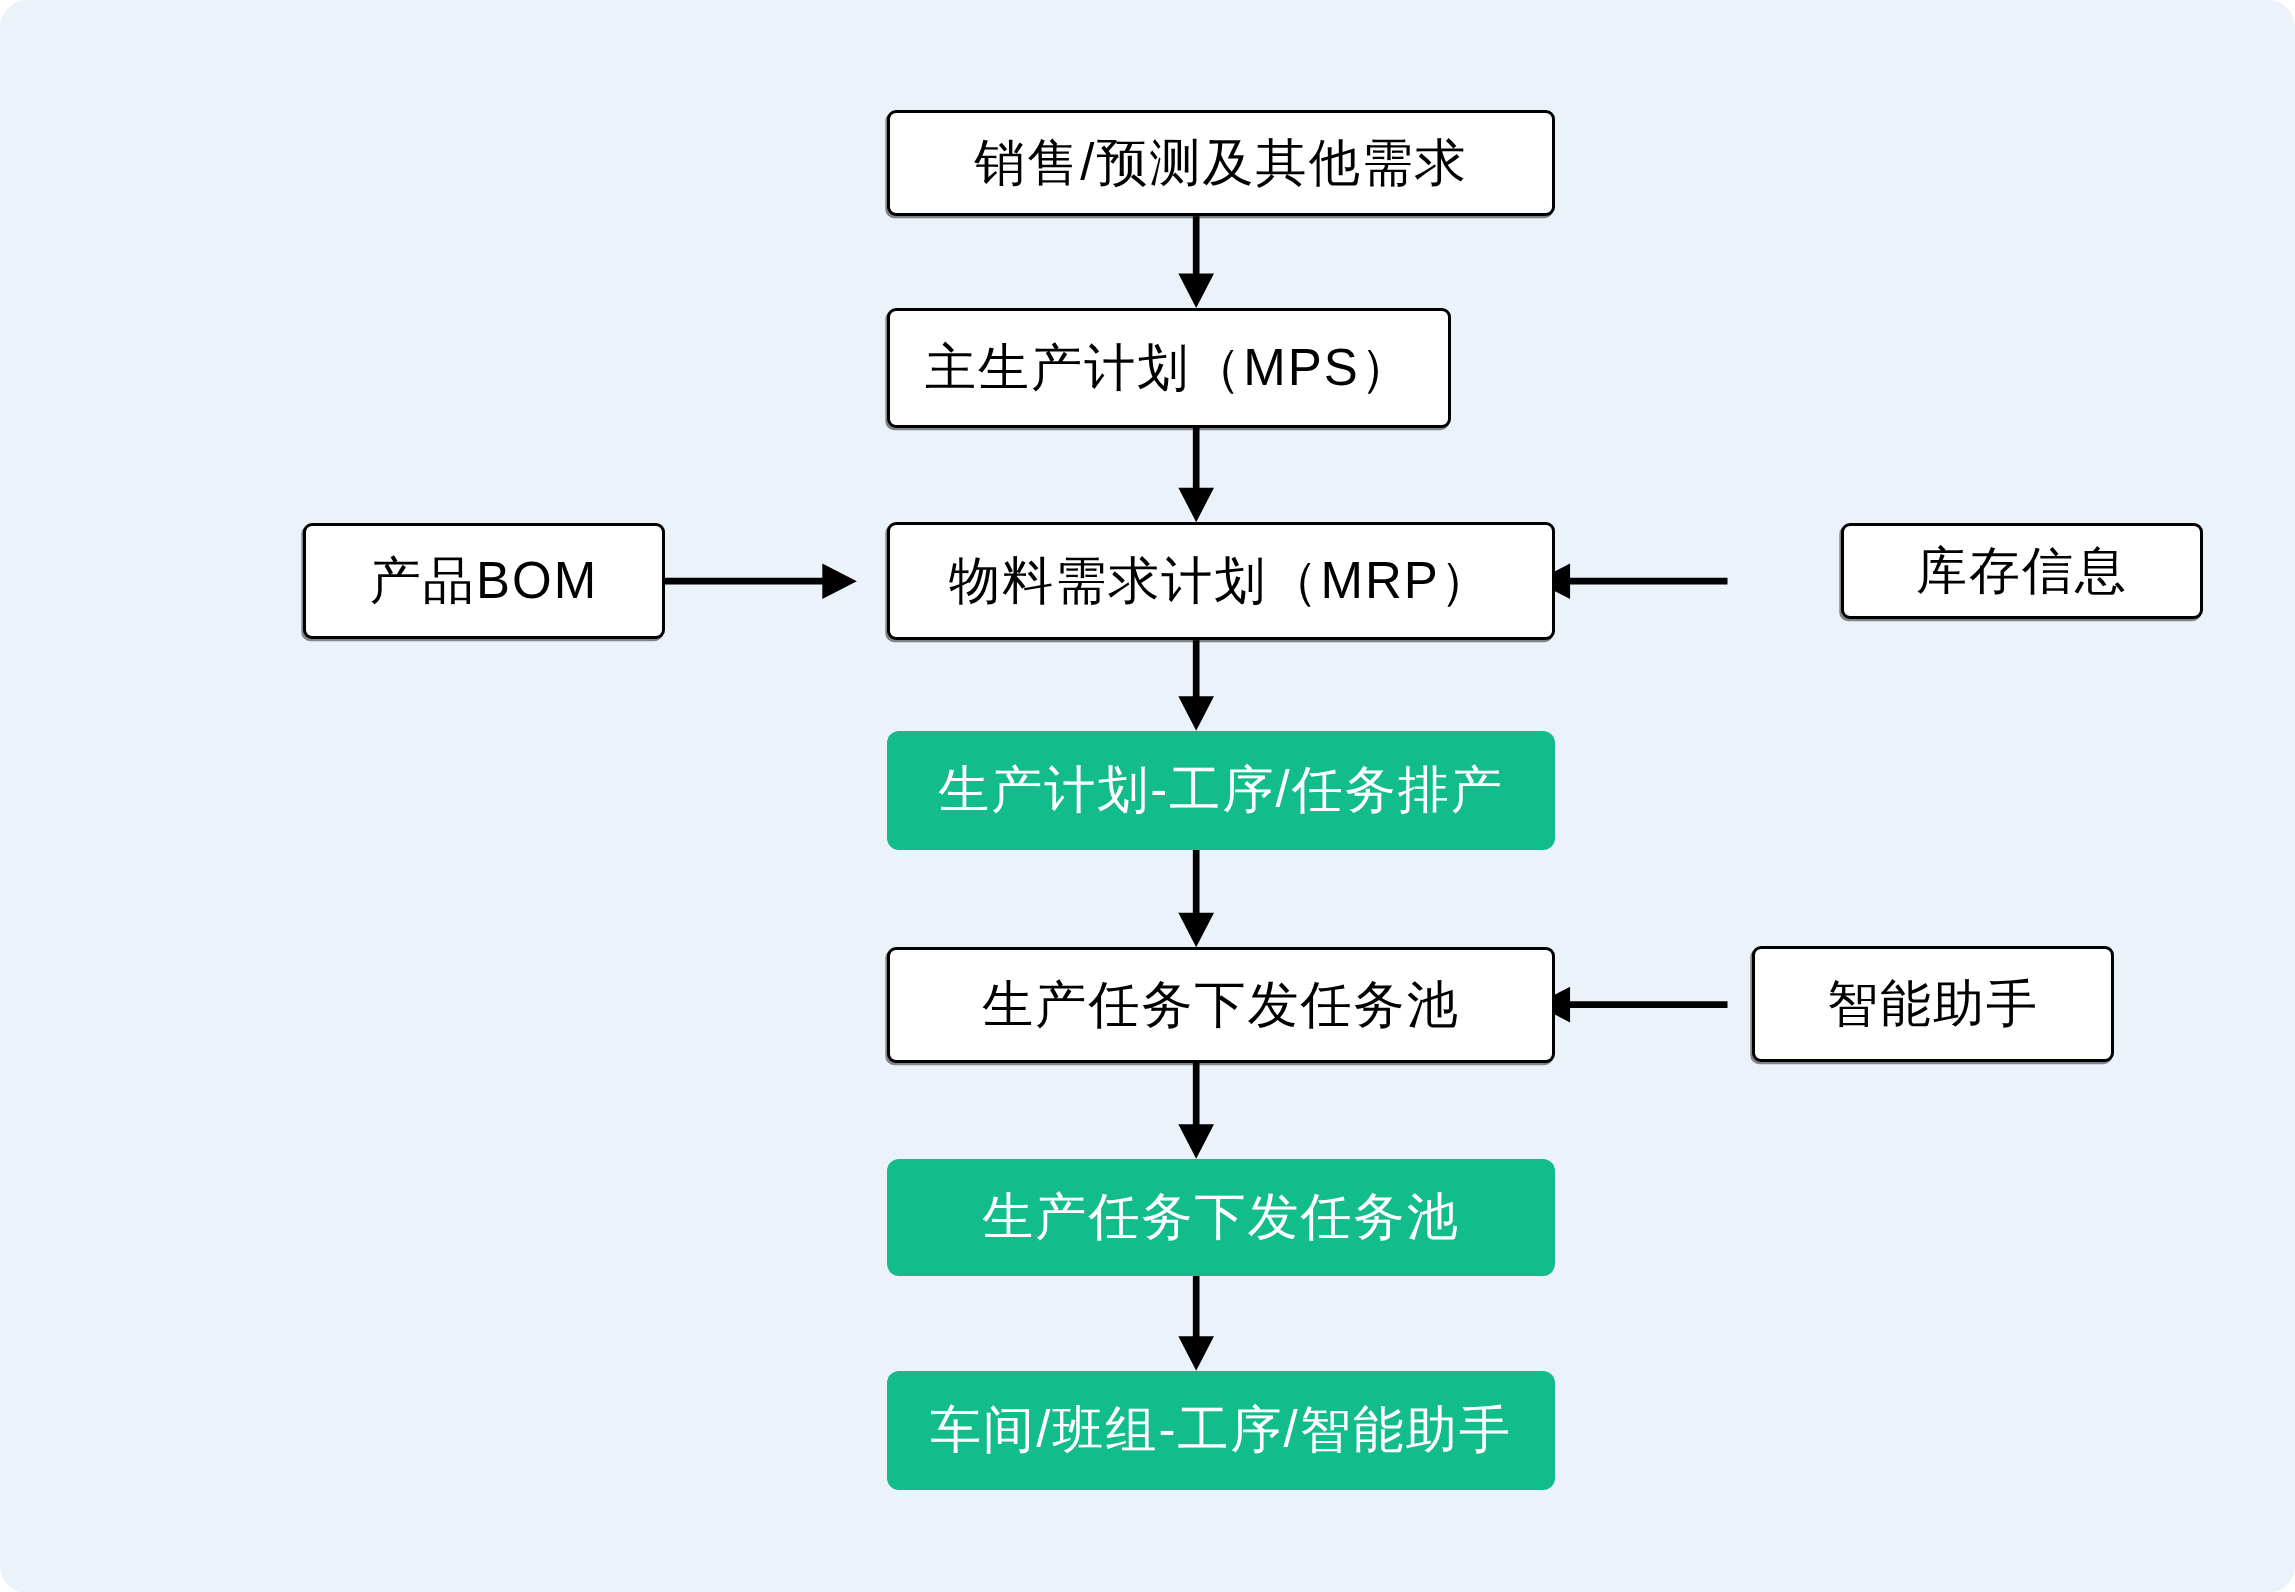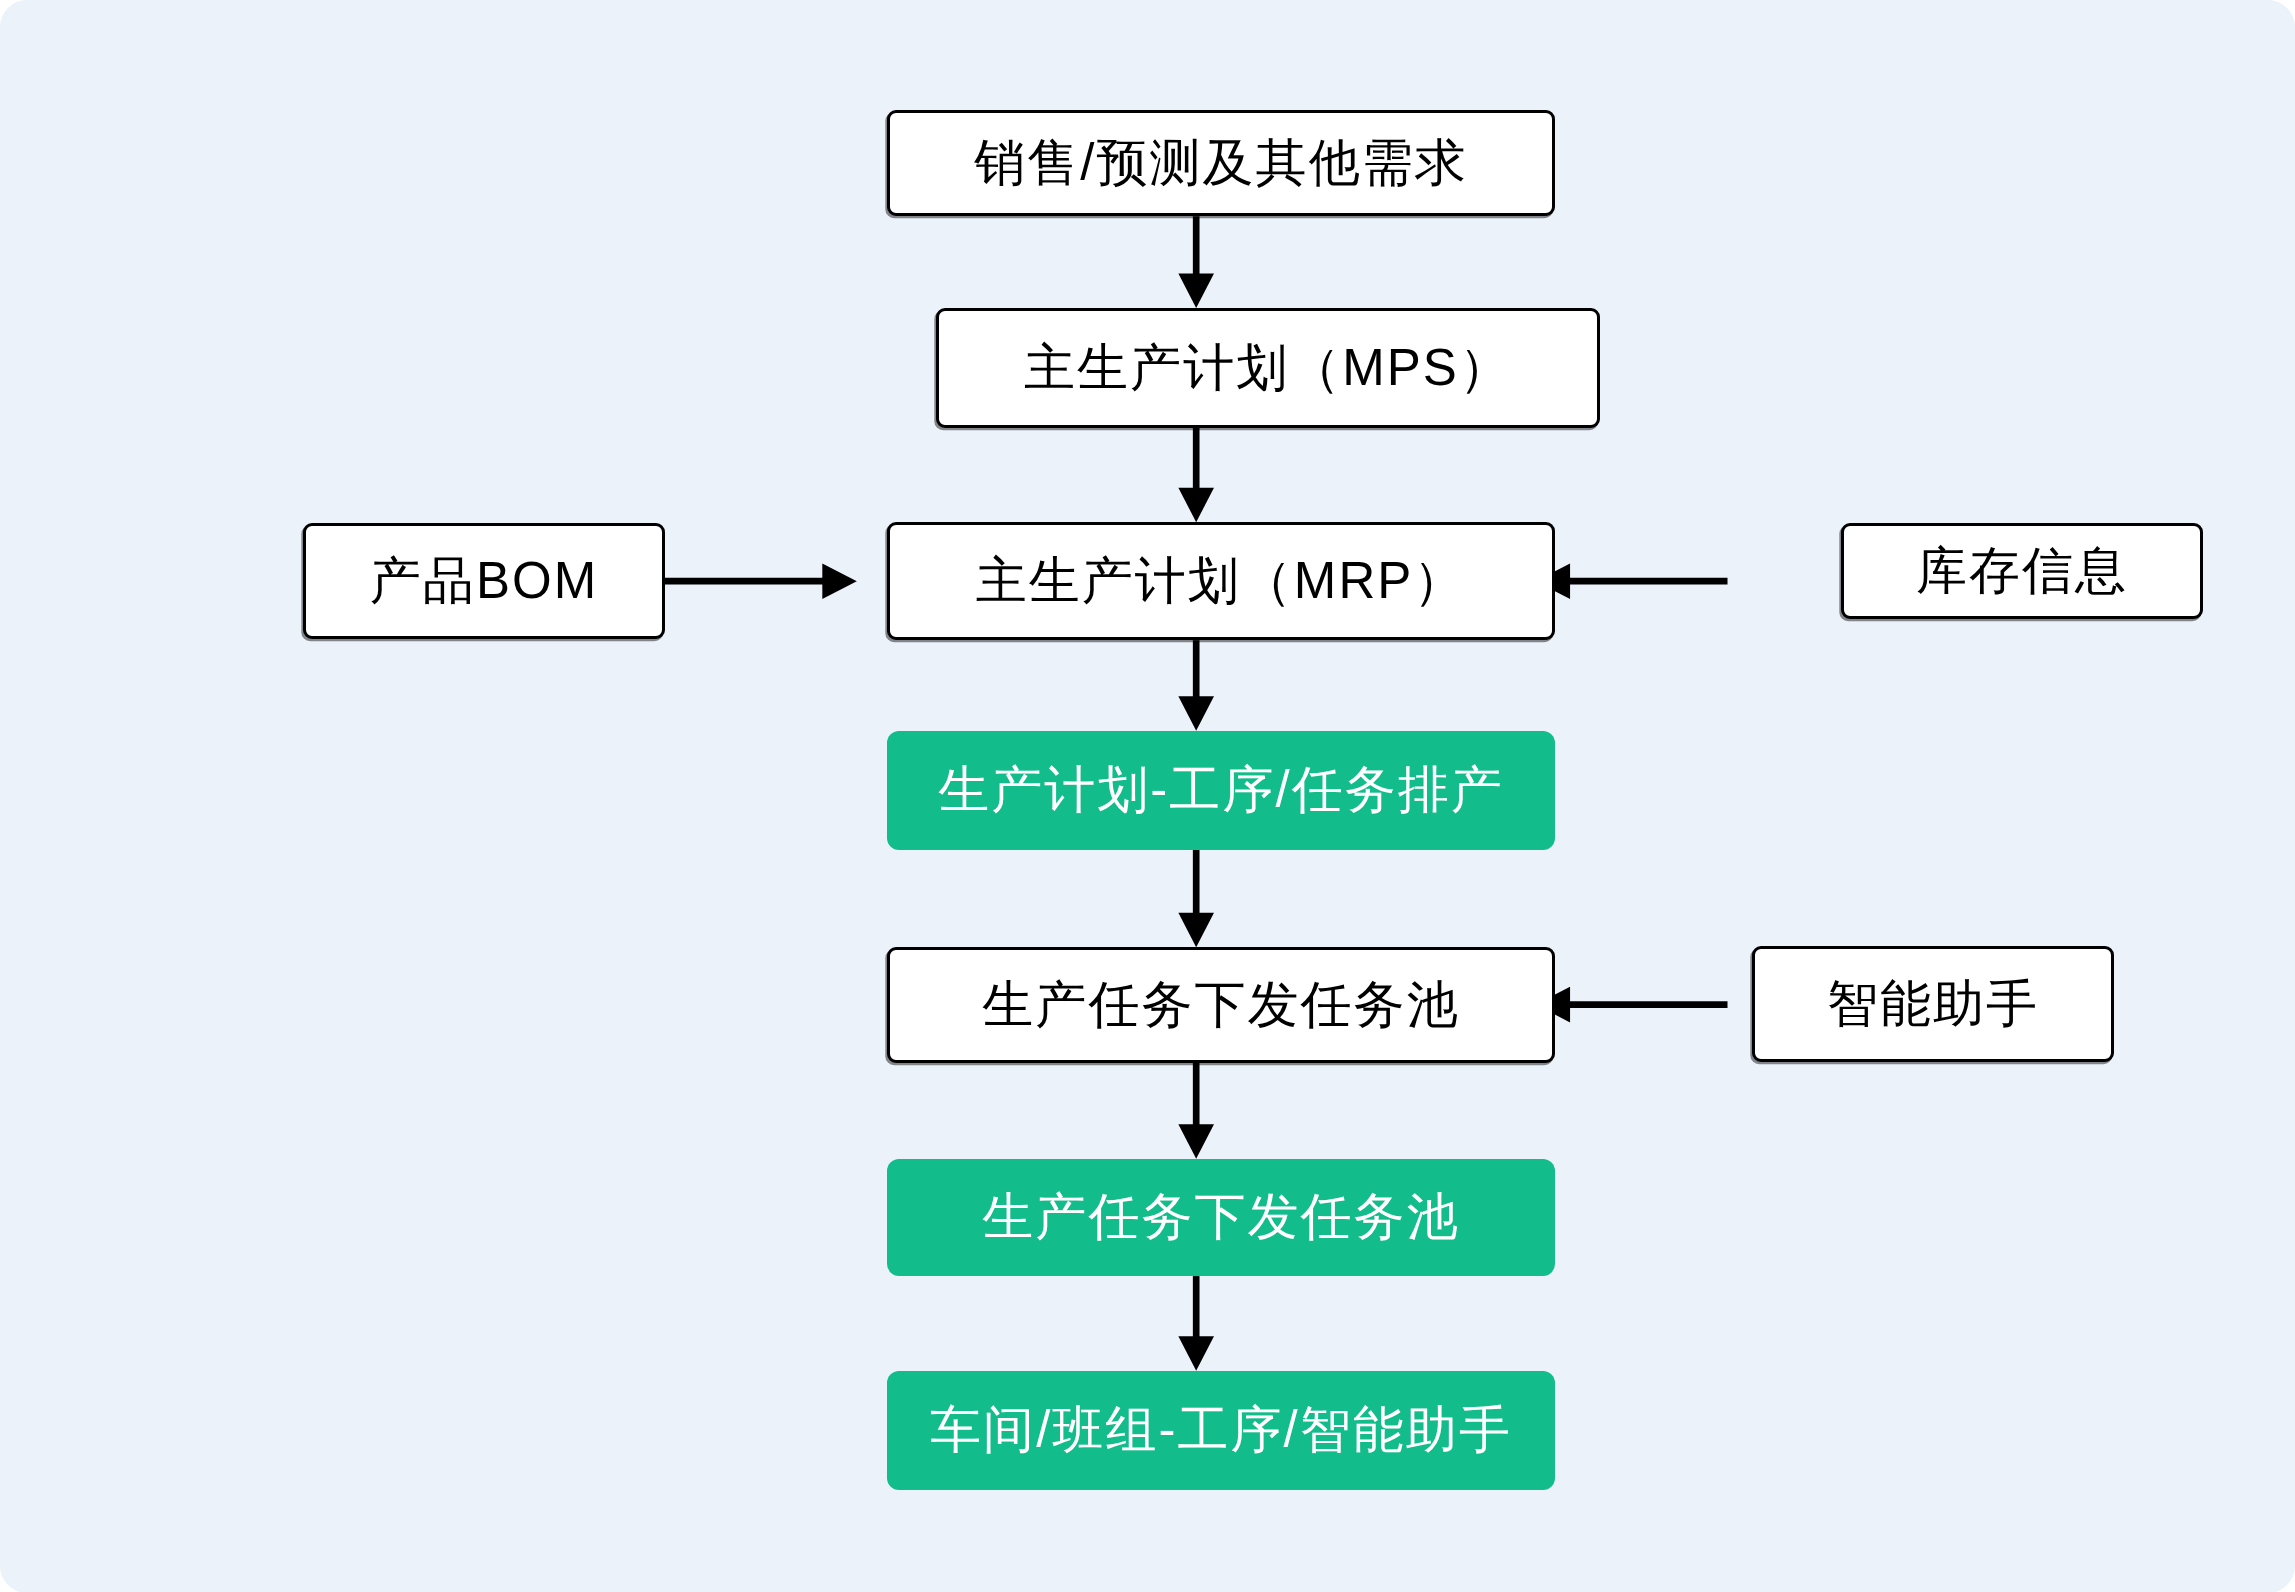--- a/index.html
+++ b/index.html
@@ -107,30 +107,30 @@
     <g>
       <line x1="3105" y1="1805" x2="2818" y2="1805"></line>
       <polygon points="2822,1773 2822,1837 2760,1805"></polygon>
     </g>
   </svg>
 
   <div class="node white" style="left:863px; top:110px;  width:668px; height:106px;">
     <span>销售/预测及其他需求</span>
   </div>
 
-  <div class="node white" style="left:912px; top:308px;  width:664px; height:120px;">
+  <div class="node white" style="left:863px; top:308px;  width:564px; height:120px;">
     <span>主生产计划（MPS）</span>
   </div>
 
   <div class="node white" style="left:279px;  top:523px;  width:362px;  height:116px;">
     <span>产品BOM</span>
   </div>
 
   <div class="node white" style="left:863px; top:522px;  width:668px; height:118px;">
-    <span>主生产计划（MRP）</span>
+    <span>物料需求计划（MRP）</span>
   </div>
 
   <div class="node white" style="left:1817px; top:523px;  width:362px;  height:96px;">
     <span>库存信息</span>
   </div>
 
   <div class="node green" style="left:863px; top:731px; width:668px; height:119px;">
     <span>生产计划-工序/任务排产</span>
   </div>
 

